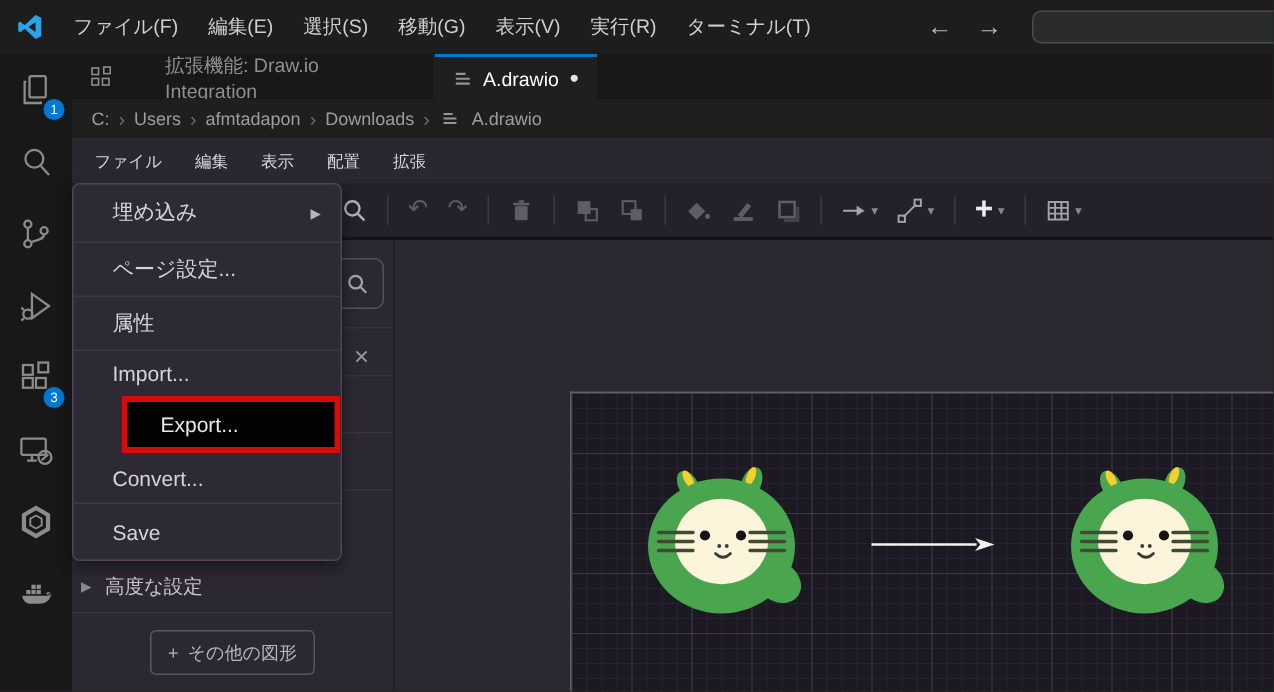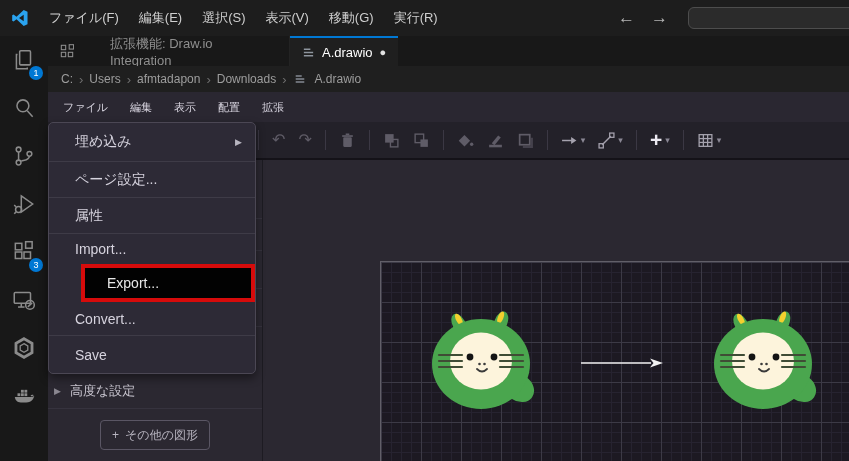--- a/index.html
+++ b/index.html
@@ -69,44 +69,45 @@
       linear-gradient(#262330 1px, transparent 1px),
       linear-gradient(90deg, #262330 1px, transparent 1px);
     background-size:40px 40px, 40px 40px, 10px 10px, 10px 10px;
     border-top:1px solid #615f68; border-left:1px solid #615f68; }
   .chara { position:absolute; width:110px; height:100px; }
   .chara1 { left:48px; top:48px; }
   .chara2 { left:330px; top:48px; }
   .edge-arrow { position:absolute; left:198px; top:93px; width:86px; height:16px; }
 
   
-  .dropdown { position:absolute; left:48px; top:122px; width:208px; background:#2d2a36; border:1px solid #4b4754; border-radius:5px; z-index:40; box-shadow:0 4px 10px rgba(0,0,0,.45); overflow:hidden; }
+  .dropdown { position:absolute; left:48px; top:122px; width:180px; background:#2d2a36; border:1px solid #4b4754; border-radius:5px; z-index:40; box-shadow:0 4px 10px rgba(0,0,0,.45); overflow:hidden; }
   .mi { display:flex; align-items:center; padding-left:26px; font-size:14px; color:#d6d3de; }
   .mi-sub { margin-left:auto; margin-right:13px; font-size:9px; color:#b8b5c0; }
   .m-sep { height:1px; background:#3e3b47; margin:0; }
   .mi-embed { height:38px; } .mi-page { height:35px; } .mi-attr { height:35px; }
   .mi-import { height:30px; } .mi-convert { height:33px; } .mi-save { height:37px; }
   .mi-export { height:38px; background:#020202; border:4px solid #d60b0b; padding-left:22px; color:#e8e8e8;margin-left:32px; }
 </style>
 </head>
 <body>
 
 <div id="root">
 
   <div class="titlebar">
     <svg class="vscode-logo" viewBox="0 0 17 17">
       <path d="M12 1 L5.2 7.4 L2.4 5.2 L1.1 5.8 V11.2 L2.4 11.8 L5.2 9.6 L12 16 L15.6 14.3 V2.7 Z M12 5.4 V11.6 L7.6 8.5 Z" fill="#2aa3ef" fill-rule="evenodd"></path>
     </svg>
     <div class="tb-menus">
       <span class="tb-menu">ファイル(F)</span>
       <span class="tb-menu">編集(E)</span>
       <span class="tb-menu">選択(S)</span>
+      <span class="tb-menu">移動(G)</span>
       <span class="tb-menu">表示(V)</span>
-      <span class="tb-menu">移動(G)</span>
       <span class="tb-menu">実行(R)</span>
+      <span class="tb-menu">ターミナル(T)</span>
     </div>
     <div class="tb-nav">
       <span>←</span>
       <span>→</span>
     </div>
     <input class="cmd-center" value="" style="">
   </div>
 
   <div class="activitybar">
     <div class="ab-slot">

